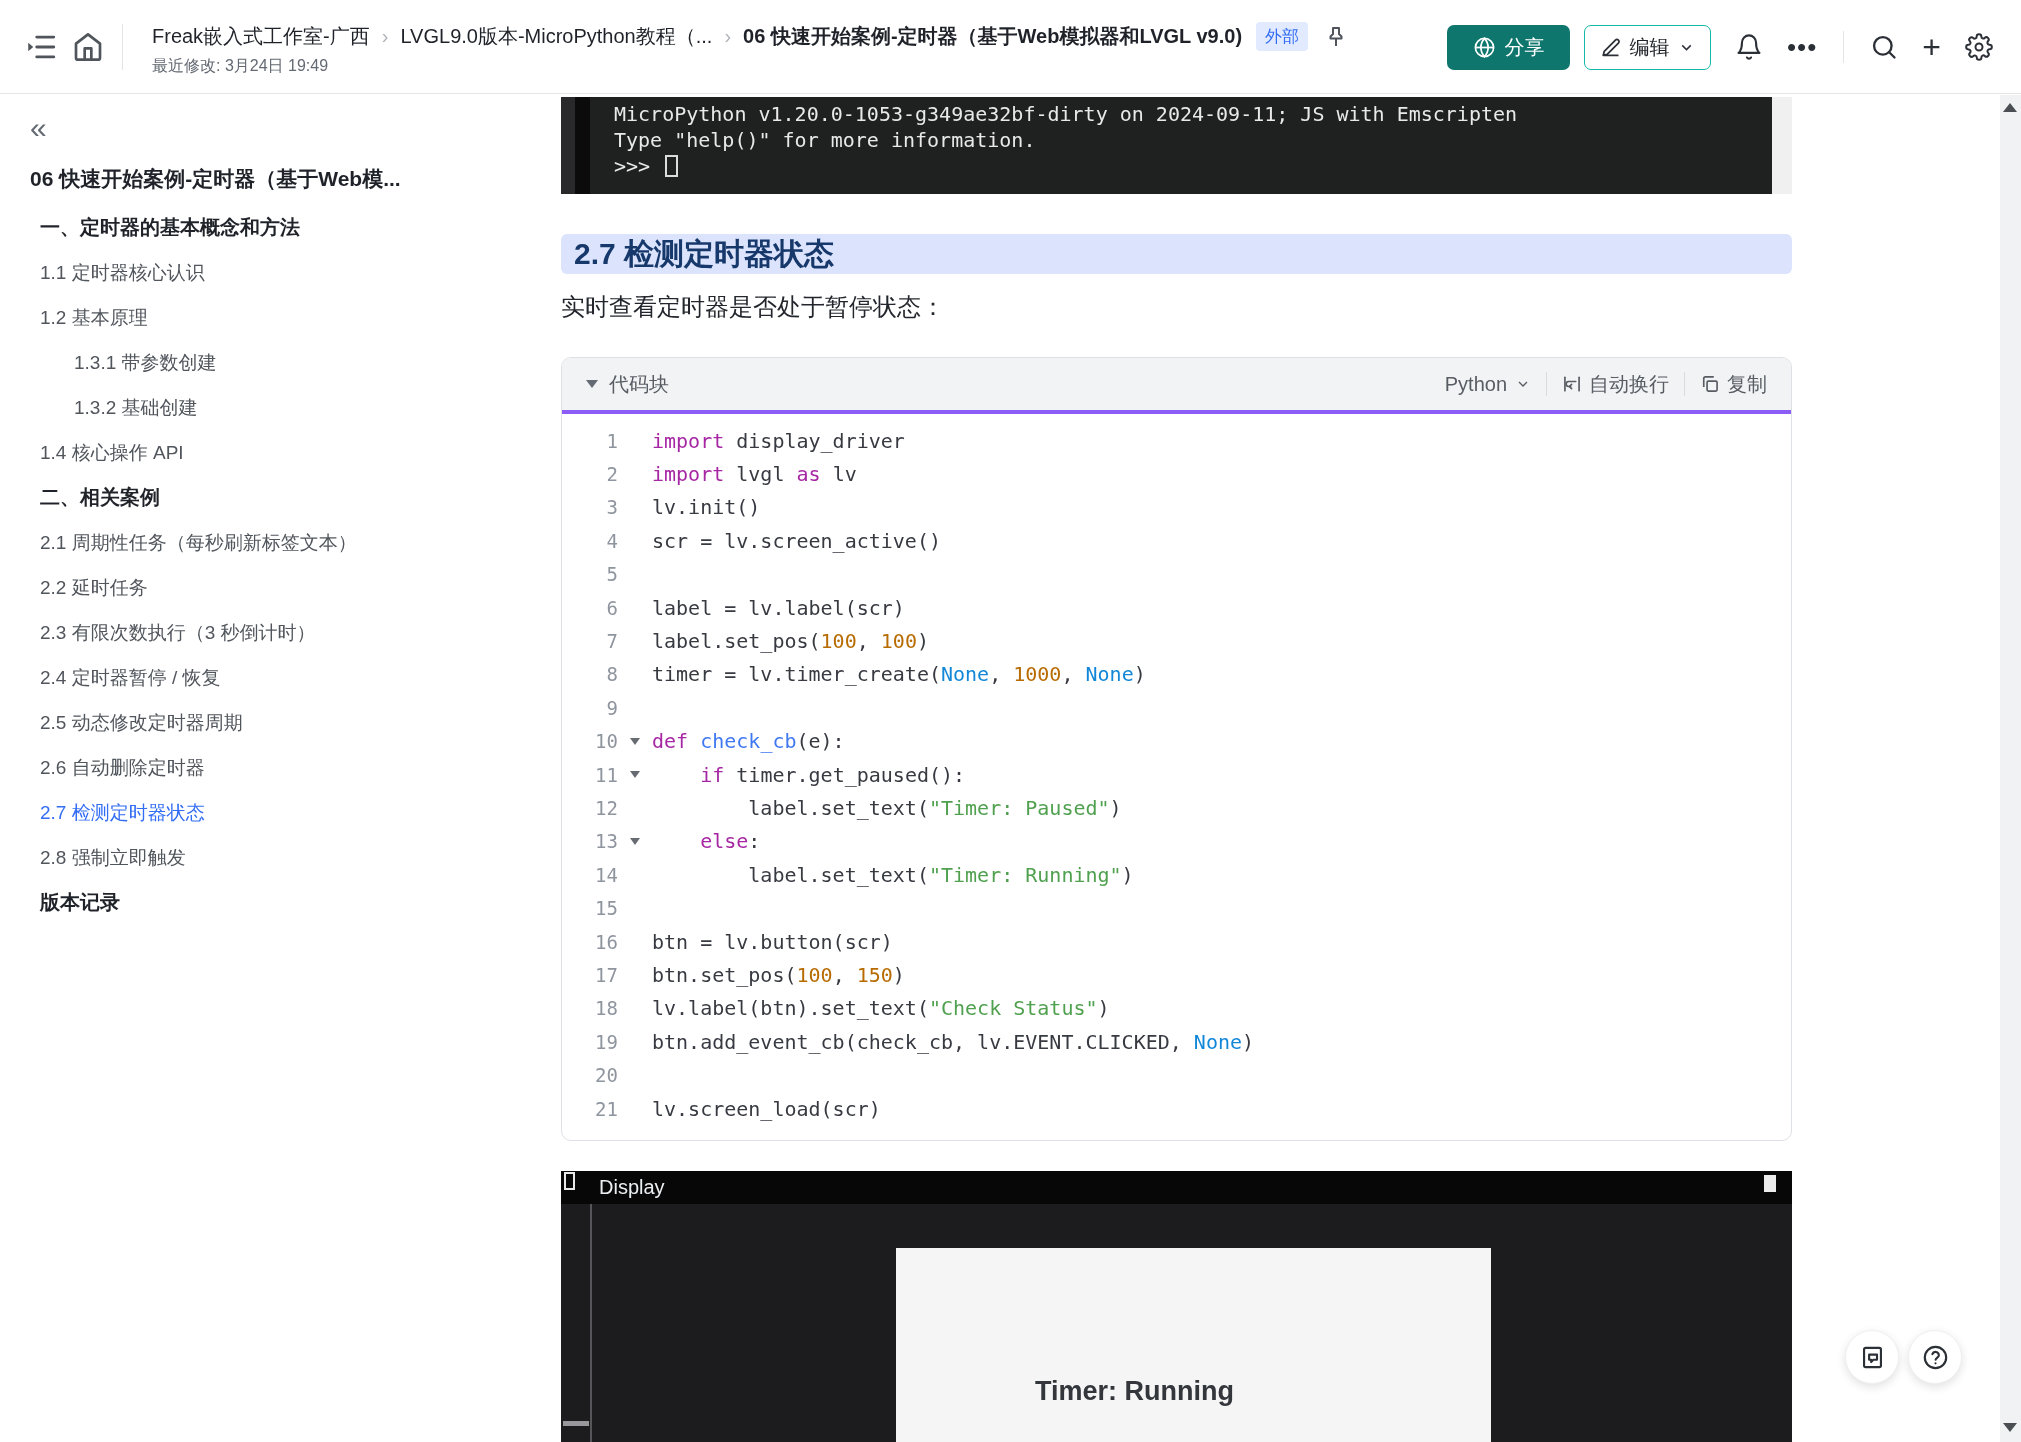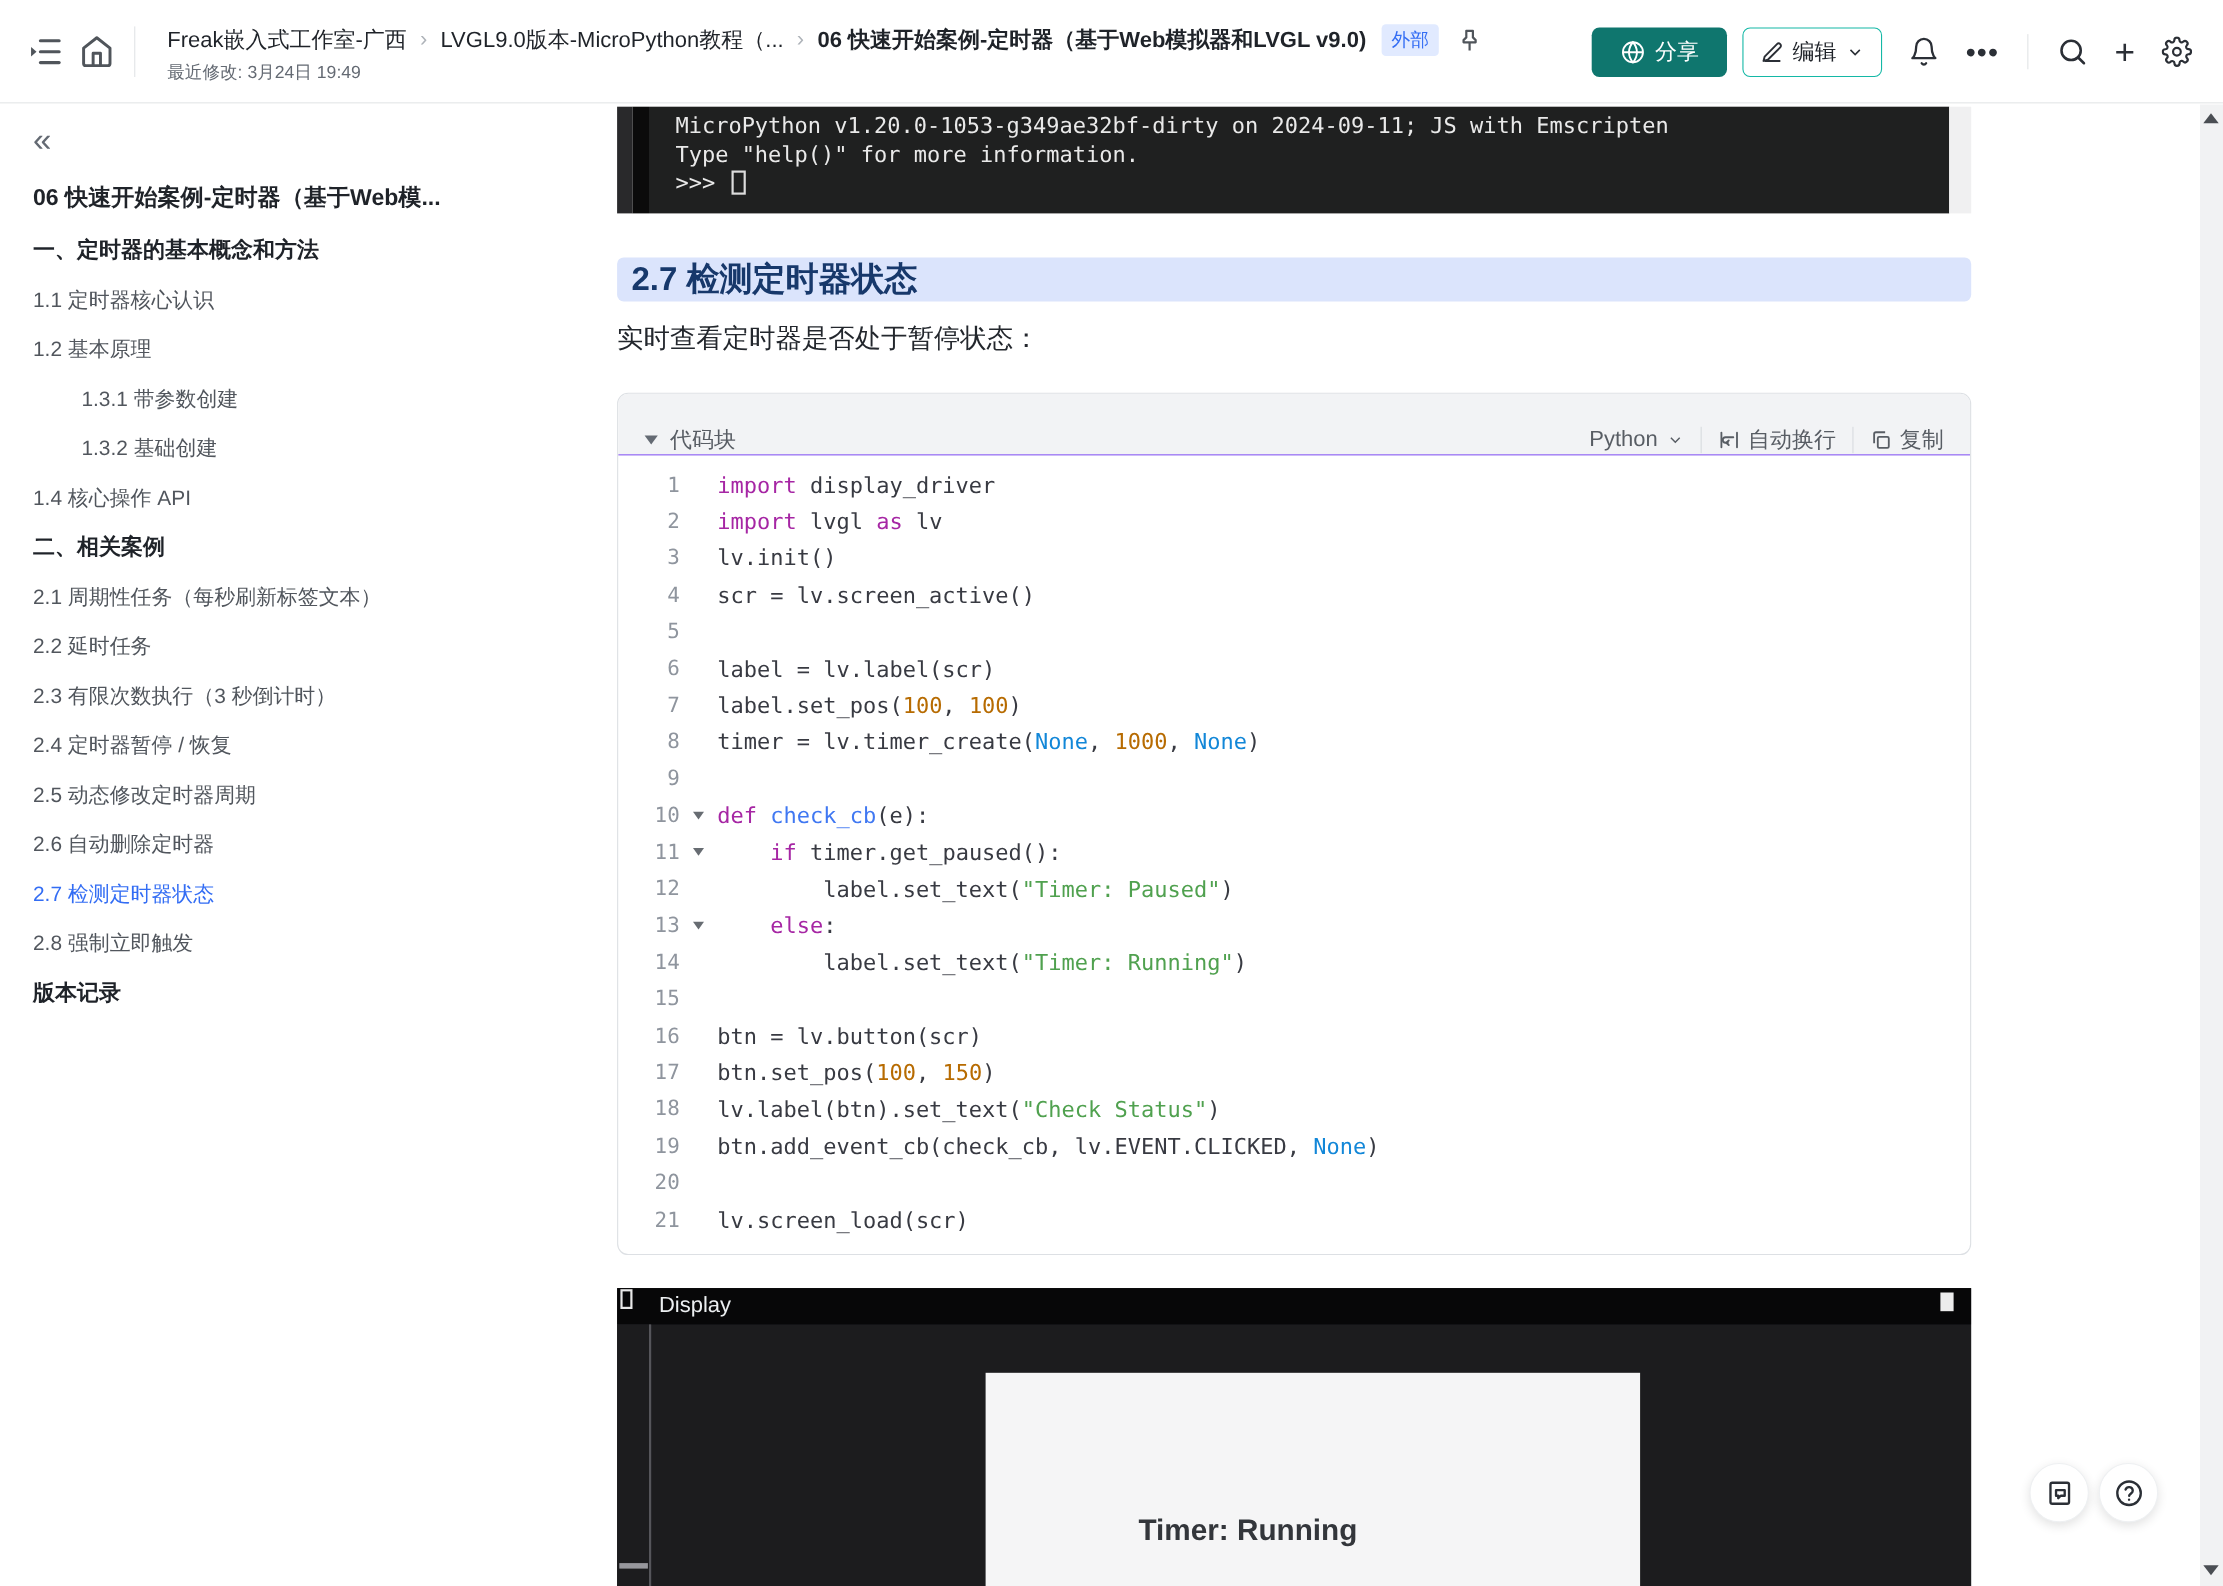--- a/index.html
+++ b/index.html
@@ -33,21 +33,21 @@
   .tb-more { font-size:26px; letter-spacing:1px; color:#2b2f36; margin-right:26px; cursor:pointer; line-height:28px; }
   .tb-vdiv2 { width:1px; height:32px; background:#e2e4e6; margin-right:26px; }
   .tb-plus { font-size:32px; color:#2b2f36; margin-right:24px; cursor:pointer; line-height:28px; font-weight:300; }
 
   
   .sidebar { position:absolute; left:0; top:95px; width:560px; bottom:0; background:#fff; overflow:hidden; }
   .collapse { margin:16px 0 0 30px; font-size:30px; color:#646a73; cursor:pointer; width:40px; }
   .doc-title { margin:20px 24px 0 30px; font-size:21px; font-weight:bold; color:#1f2329;
                white-space:nowrap; overflow:hidden; }
   .toc { margin-top:12px; }
-  .toc-item { height:45px; display:flex; align-items:center; padding-left:30px;
+  .toc-item { height:45px; display:flex; align-items:center; padding-left:40px;
               font-size:19px; color:#51565d; cursor:pointer; white-space:nowrap; }
   .toc-item.lvl1 { }
   .toc-item.lvl2 { padding-left:74px; }
   .toc-item.bold { font-weight:bold; color:#1f2329; font-size:20px; }
   .toc-item.active { color:#336df4; }
 
   
   .terminal { position:absolute; left:561px; top:97px; width:1231px; height:97px; display:flex; }
   .t-strip { width:14px; background:#29292b; }
   .t-bar { width:15px; background:#0b0b0b; }
@@ -61,22 +61,22 @@
   
   .sec-heading { position:absolute; left:561px; top:234px; width:1231px; height:40px;
                  background:#dbe4fc; border-radius:6px; display:flex; align-items:center;
                  padding-left:13px; }
   .sec-heading span { font-size:30px; font-weight:bold; color:#17386b; }
   .sec-intro { position:absolute; left:561px; top:291px; font-size:24px; color:#23272d; }
 
   
   .codecard { position:absolute; left:561px; top:357px; width:1231px; height:784px;
               border:1px solid #dde0e4; border-radius:10px; background:#fff; overflow:hidden; }
-  .cc-head { height:56px; background:#f2f3f5; display:flex; align-items:flex-end;
-             padding:0 24px; border-bottom:1px solid #8b5cf6; }
+  .cc-head { height:56px; background:#f2f3f5; display:flex; align-items:center;
+             padding:0 24px; border-bottom:4px solid #8b5cf6; }
   .cc-title { display:flex; align-items:center; gap:11px; color:#585d64; font-size:20px; cursor:pointer; }
   .tri-down { width:0; height:0; border-left:6px solid transparent; border-right:6px solid transparent;
               border-top:8px solid #646a73; }
   .cc-controls { margin-left:auto; display:flex; align-items:center; gap:15px;
                  color:#585d64; font-size:20px; }
   .cc-lang { display:flex; align-items:center; gap:8px; cursor:pointer; }
   .cc-sep { width:1px; height:24px; background:#d8dbdf; }
   .cc-btn { display:flex; align-items:center; gap:7px; cursor:pointer; }
   .cc-body { padding-top:10px; }
   .crow { display:flex; align-items:center; height:33.4px; }

